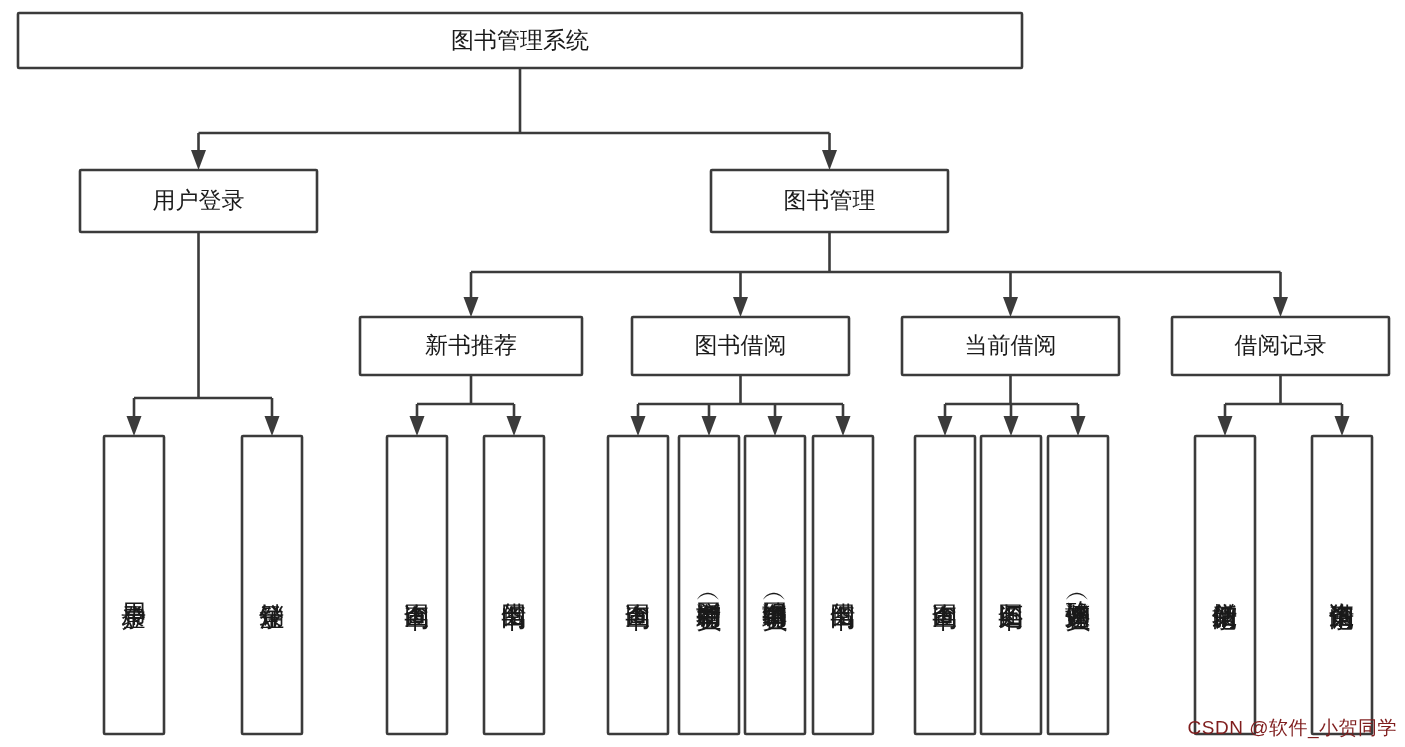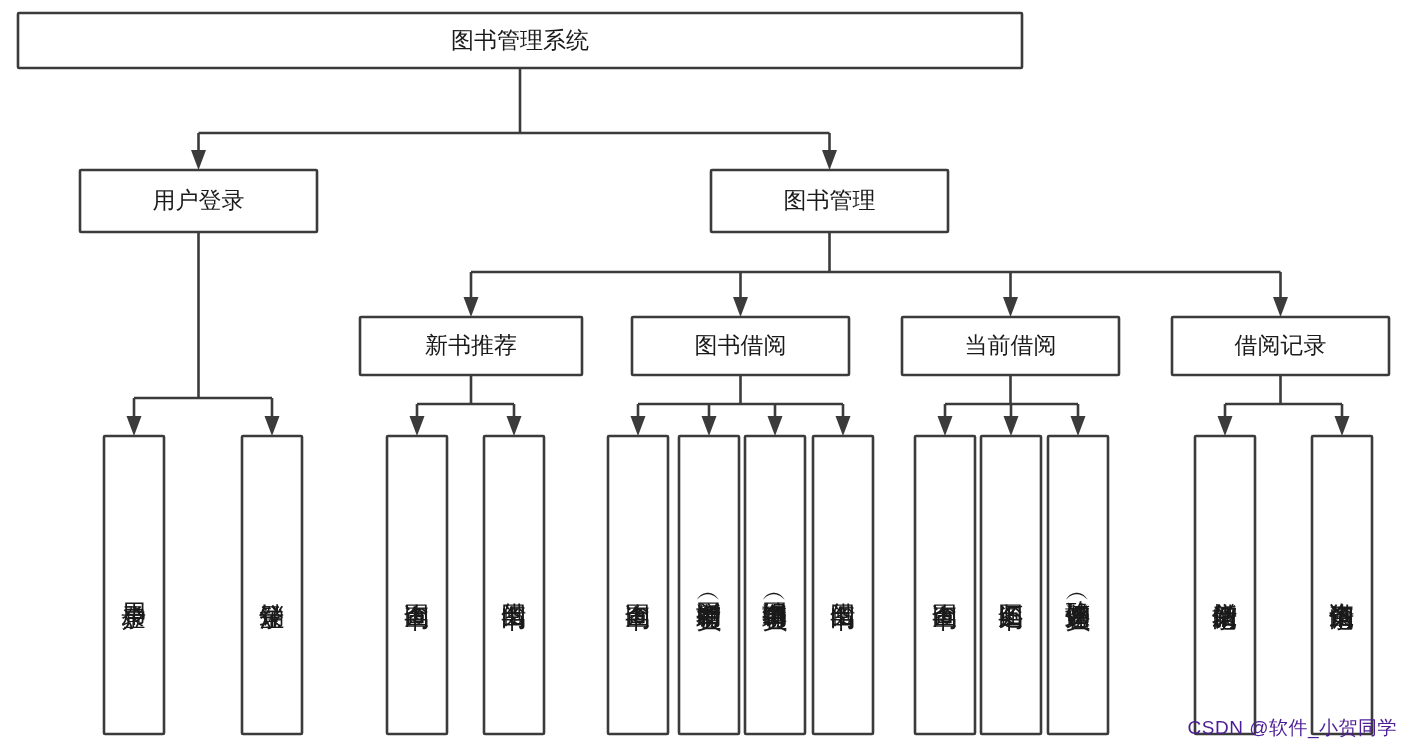--- a/index.html
+++ b/index.html
@@ -64,21 +64,21 @@
     text-orientation: upright;
     white-space: nowrap;
     letter-spacing: 1px;
   }
   .watermark {
     position: absolute;
     right: 8px;
     bottom: 6px;
     font-family: "Liberation Sans", "DejaVu Sans", sans-serif;
     font-size: 19px;
-    color: #4c1d95;
+    color: #7f1d1d;
     letter-spacing: 0.5px;
     white-space: nowrap;
   }
 </style>
 </head>
 <body>
 
 <div id="diagram-root">
 
   <svg class="tree-canvas" viewBox="0 0 1405 747">

